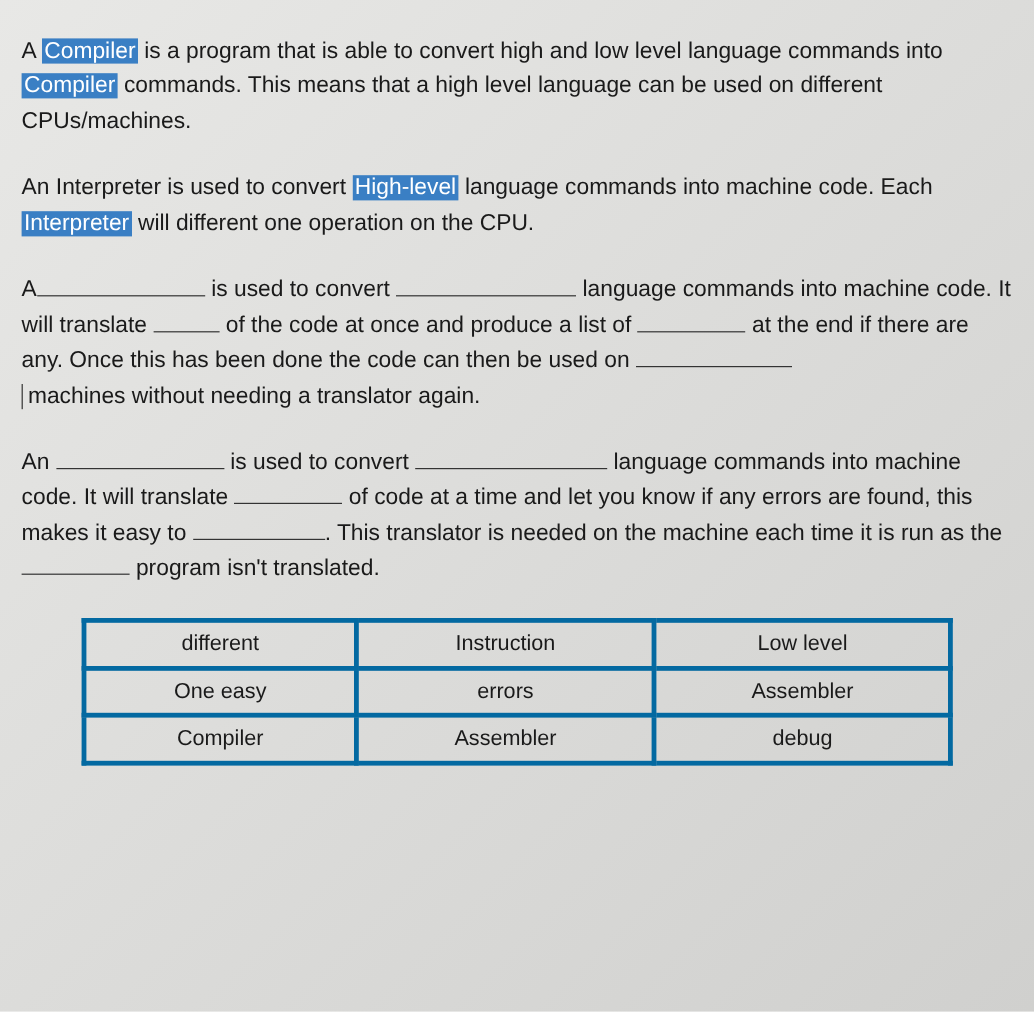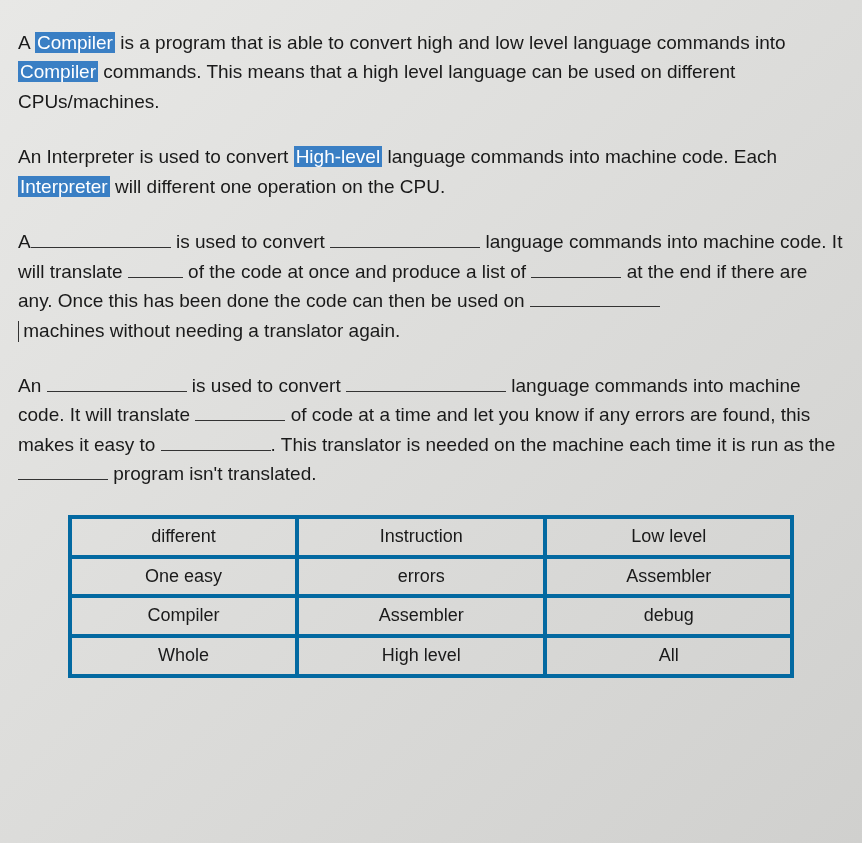--- a/index.html
+++ b/index.html
@@ -78,19 +78,14 @@
   <tr>
     <td>One easy</td>
     <td>errors</td>
     <td>Assembler</td>
   </tr>
   <tr>
     <td>Compiler</td>
     <td>Assembler</td>
     <td>debug</td>
   </tr>
-  <tr>
-    <td>Whole</td>
-    <td>High level</td>
-    <td>All</td>
-  </tr>
 </tbody>
   </table>
 
 </body></html>

